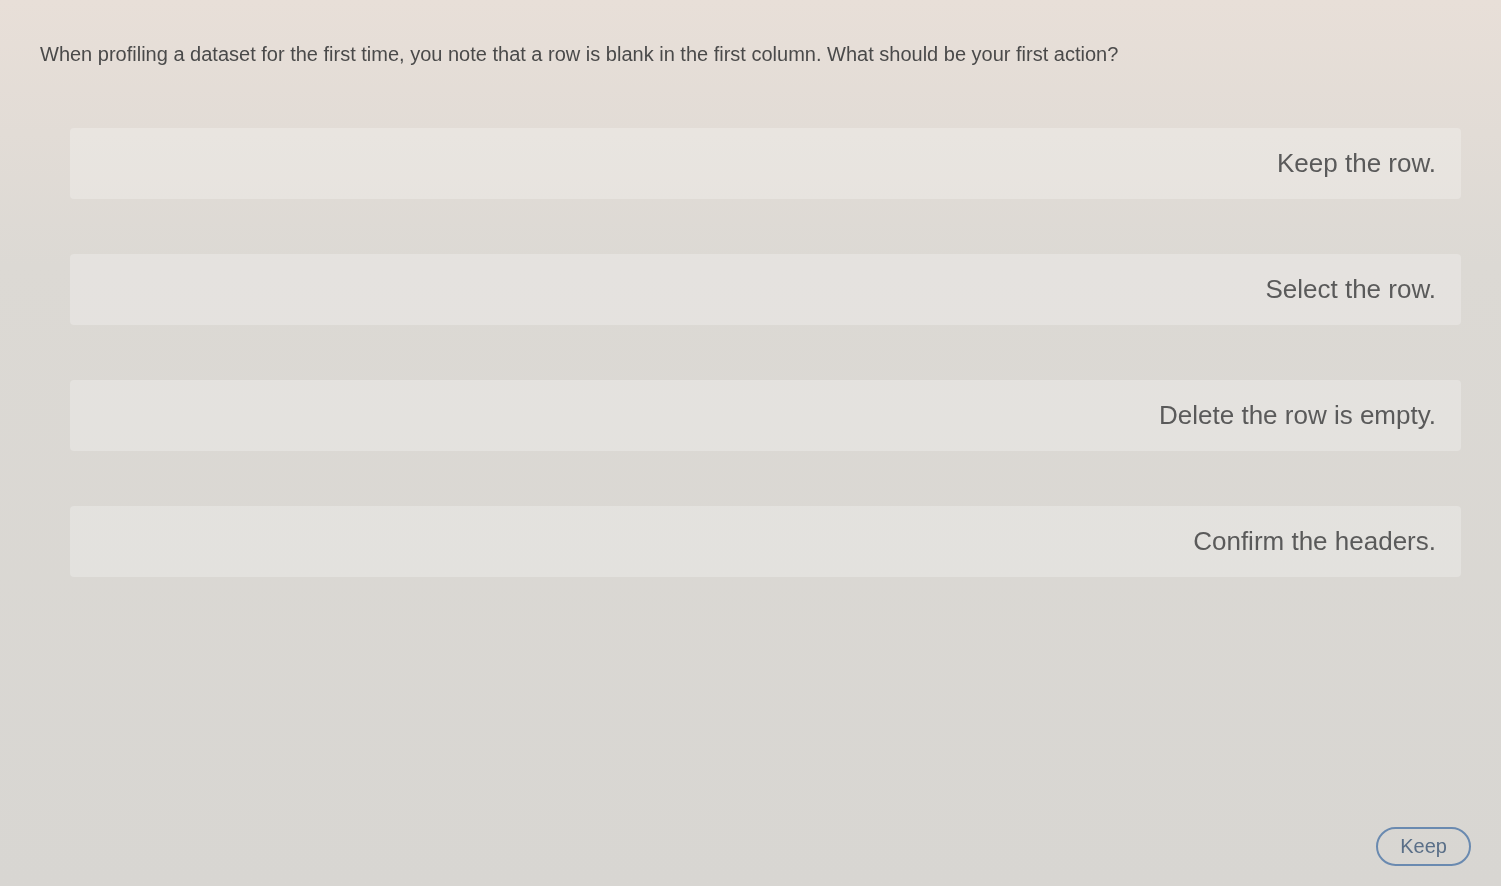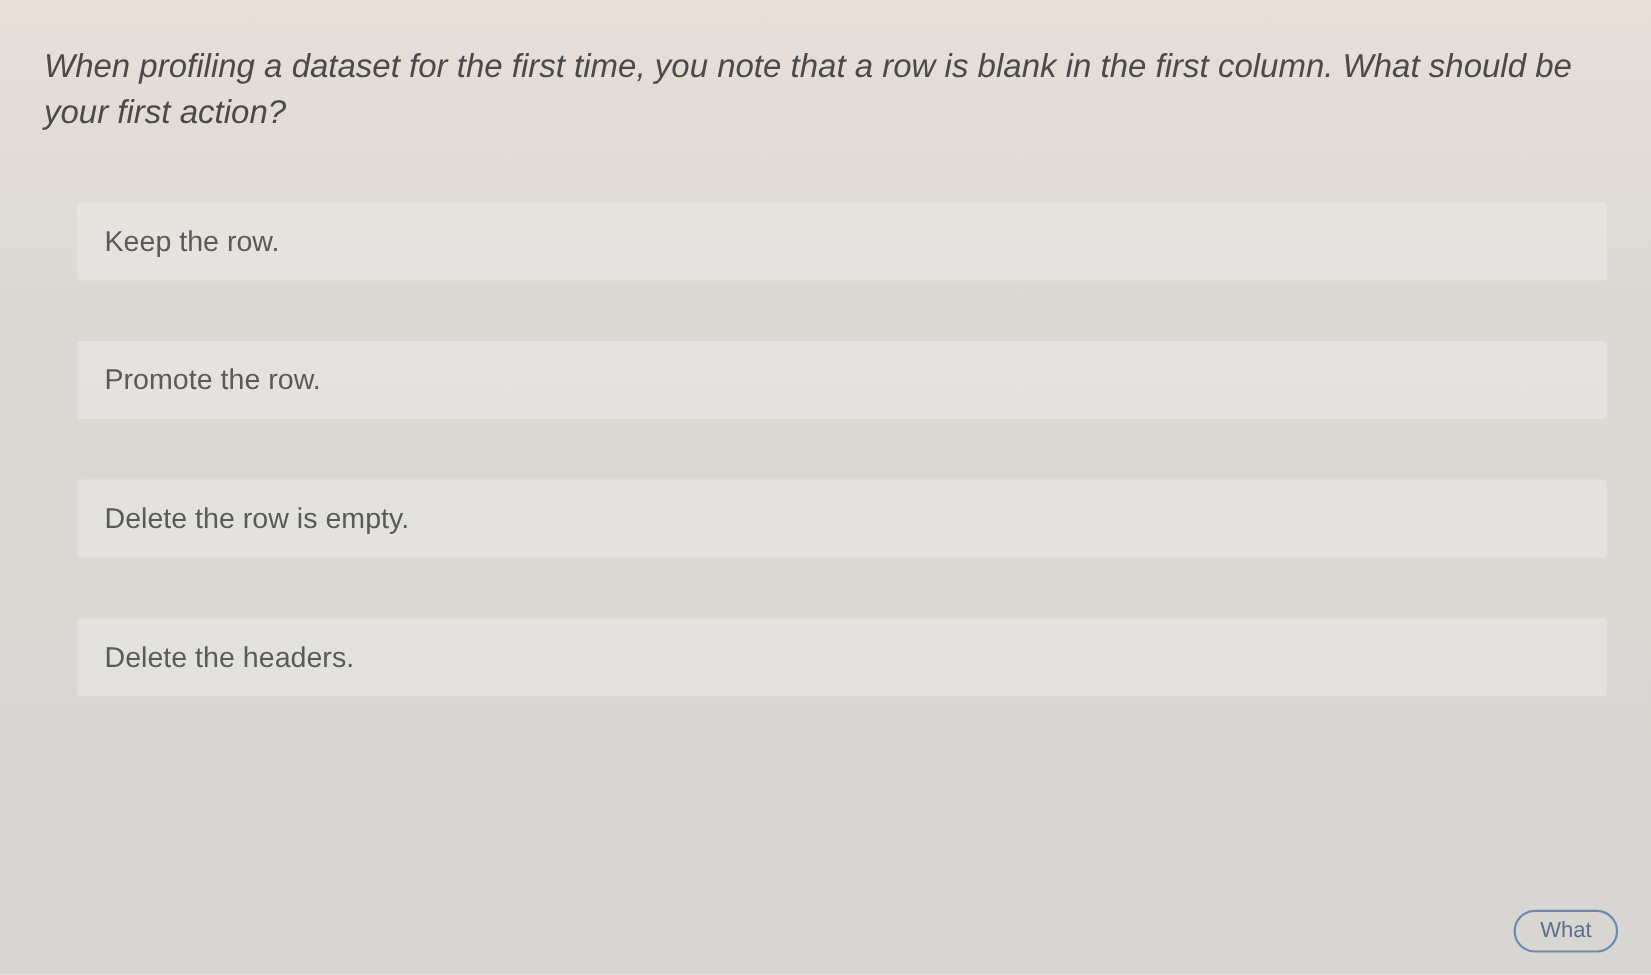--- a/index.html
+++ b/index.html
@@ -12,25 +12,24 @@
       background: linear-gradient(to bottom, #e8dfd8 0%, #dcd9d4 30%, #d8d6d2 100%);
       width: 1501px;
       height: 886px;
       overflow: hidden;
       position: relative;
     }
     .question-area {
       padding: 40px 40px 30px 40px;
     }
     .question-text {
-      font-size: 30px;
+      font-size: 20px;
       font-weight: 400;
       color: #4a4a4a;
       line-height: 1.4;
-      font-style: italic;
     }
     .answer-section {
       padding: 30px 40px 0 40px;
     }
     .select-prompt {
       font-size: 28px;
       font-weight: 400;
       color: #5a5a5a;
       margin-bottom: 35px;
     }
@@ -39,20 +38,21 @@
       flex-direction: column;
       gap: 55px;
       padding-left: 30px;
     }
     .answer-option {
       background: rgba(255, 255, 255, 0.25);
       padding: 20px 25px;
       border-radius: 4px;
       cursor: pointer;
       width: 100%;
+      text-align: right;
     }
     .answer-option-text {
       font-size: 26px;
       font-weight: 400;
       color: #5a5a5a;
     }
     .skip-button {
       position: absolute;
       bottom: 20px;
       right: 30px;
@@ -72,26 +72,26 @@
 <div class="question-area">
   <div class="question-text">When profiling a dataset for the first time, you note that a row is blank in the first column. What should be your first action?</div>
 </div>
 
 <div class="answer-section">
   <div class="answer-list">
     <div class="answer-option">
       <span class="answer-option-text">Keep the row.</span>
     </div>
     <div class="answer-option">
-      <span class="answer-option-text">Promote the row.</span>
+      <span class="answer-option-text">Select the row.</span>
     </div>
     <div class="answer-option">
       <span class="answer-option-text">Delete the row is empty.</span>
     </div>
     <div class="answer-option">
-      <span class="answer-option-text">Delete the headers.</span>
+      <span class="answer-option-text">Confirm the headers.</span>
     </div>
   </div>
 </div>
 
 <button class="skip-button">
-  <span>What</span>
+  <span>Keep</span>
 </button>
 
 </body></html>

